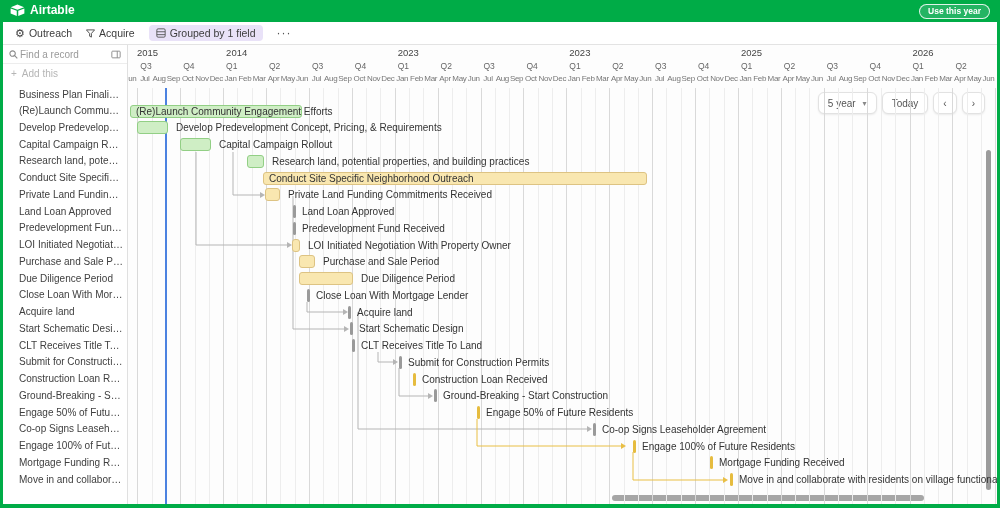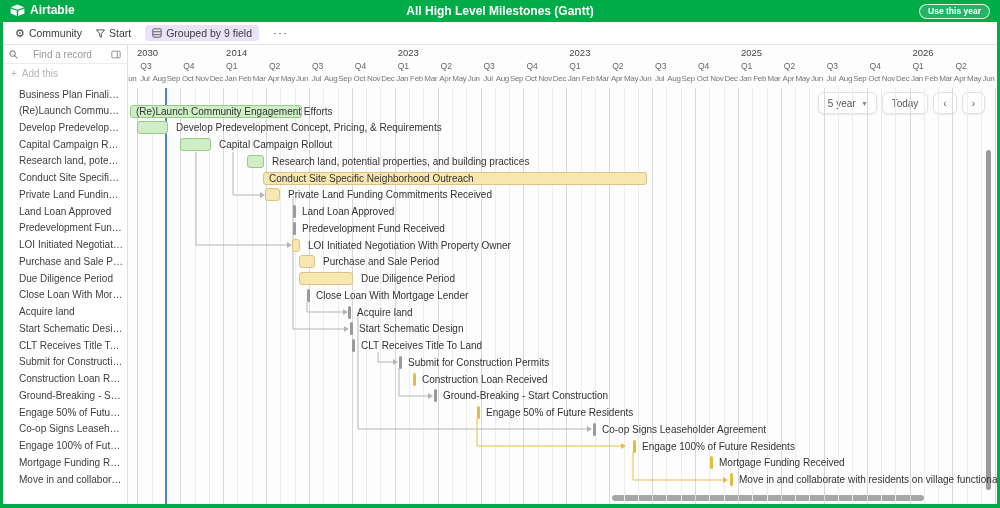--- a/index.html
+++ b/index.html
@@ -14,21 +14,21 @@
   
   .toolbar{position:absolute;left:3px;top:22px;width:994px;height:23px;background:#fff;border-bottom:1px solid #e3e3e3;
     display:flex;align-items:center;gap:14px;padding-left:12px;box-sizing:border-box;font-size:10.5px;color:#3c3c3c;}
   .tb-item{display:flex;align-items:center;gap:4px;cursor:pointer;}
   .tb-chip{display:flex;align-items:center;gap:4px;background:#e9e2f8;border-radius:4px;padding:2px 7px;cursor:pointer;}
   .gear{font-size:11px;line-height:10px;}
   .dots{font-size:12px;color:#555;letter-spacing:1px;}
   
   .body{position:absolute;left:3px;top:45px;width:994px;height:459px;background:#fff;}
   .sidebar{position:absolute;left:0;top:0;width:125px;height:100%;background:#fff;border-right:1px solid #e0e0e0;box-sizing:border-box;}
-  .search{position:absolute;left:0;top:0;width:100%;height:19px;border-bottom:1px solid #ededed;display:flex;align-items:center;gap:15px;padding:0 6px;box-sizing:border-box;}
+  .search{position:absolute;left:0;top:0;width:100%;height:19px;border-bottom:1px solid #ededed;display:flex;align-items:center;gap:2px;padding:0 6px;box-sizing:border-box;}
   .search .ph{flex:1;font-size:10px;color:#9a9a9a;}
   .addtask{position:absolute;left:0;top:19px;width:100%;height:19px;display:flex;align-items:center;gap:5px;padding:0 8px;box-sizing:border-box;font-size:10px;color:#b5b5b5;cursor:pointer;}
   .tasklist{position:absolute;left:0;top:0;width:100%;height:100%;}
   .t-item{position:absolute;left:16px;right:4px;height:16px;font-size:10px;color:#404040;white-space:nowrap;overflow:hidden;text-overflow:ellipsis;line-height:16px;cursor:pointer;}
   
   .chart{position:absolute;left:125px;top:0;right:0;bottom:0;overflow:hidden;background:#fdfdfd;}
   .hdr-year{position:absolute;top:2px;font-size:9.5px;color:#444;}
   .hdr-q{position:absolute;top:16px;font-size:8.5px;color:#666;}
   .hdr-m{position:absolute;top:29px;font-size:8px;color:#777;width:15px;text-align:center;letter-spacing:-.3px;}
   .gridline{position:absolute;top:43px;bottom:0;width:1px;background:#ededed;}
@@ -57,42 +57,41 @@
 
   <div class="topbar">
     <div class="brand">
       <svg width="15" height="13" viewBox="0 0 24 20">
         <path d="M11.9 0.4 L22.6 4.6 L11.9 8.8 L1.2 4.6 Z" fill="#fff"></path>
         <path d="M1 6.6 L10.8 10.5 L10.8 18.8 L1 14.8 Z" fill="#fff"></path>
         <path d="M23 6.6 L13.2 10.5 L13.2 18.8 L23 14.8 Z" fill="#fff"></path>
       </svg>
       <span>Airtable</span>
     </div>
-    <div class="title">All High Level Milestones (Gantt)</div>
     <button class="use-data">Use this year</button>
   </div>
 
   <div class="toolbar">
     <div class="tb-item">
       <span class="gear">⚙</span>
-      <span>Community</span>
+      <span>Outreach</span>
     </div>
     <div class="tb-item">
       <svg width="9" height="9" viewBox="0 0 10 10">
         <path d="M0.5 1 H9.5 L6 5 V9 L4 8 V5 Z" fill="none" stroke="#555" stroke-width="1.1"></path>
       </svg>
-      <span>Start</span>
+      <span>Acquire</span>
     </div>
     <div class="tb-chip">
       <svg width="10" height="10" viewBox="0 0 12 12">
         <rect x="1" y="1" width="10" height="10" rx="1.5" fill="none" stroke="#555" stroke-width="1.1"></rect>
         <line x1="1" y1="4.5" x2="11" y2="4.5" stroke="#555" stroke-width="1.1"></line>
         <line x1="1" y1="8" x2="11" y2="8" stroke="#555" stroke-width="1.1"></line>
       </svg>
-      <span>Grouped by 9 field</span>
+      <span>Grouped by 1 field</span>
     </div>
     <div class="tb-item dots">
       <span>···</span>
     </div>
   </div>
 
   <div class="body">
 
     <div class="sidebar">
       <div class="search">
@@ -291,21 +290,21 @@
         <div class="hdr-m" style="left: 810.1px;">Mar</div>
         <div class="gridline q" style="left: 824.4px;"></div>
         <div class="hdr-m" style="left: 824.4px;">Apr</div>
         <div class="hdr-q" style="left: 827.4px;">Q2</div>
         <div class="gridline" style="left: 838.7px;"></div>
         <div class="hdr-m" style="left: 838.7px;">May</div>
         <div class="gridline" style="left: 853px;"></div>
         <div class="hdr-m" style="left: 853px;">Jun</div>
         <div class="gridline q" style="left: 867.3px;"></div>
         <div class="hdr-m" style="left: 867.3px;">Jul</div>
-        <div class="hdr-year" style="left: 9px;">2030</div>
+        <div class="hdr-year" style="left: 9px;">2015</div>
         <div class="today" style="left: 37px;"></div>
         <svg class="conn" width="869" height="459">
           <polyline points="68,107 68,200 159,200" fill="none" stroke="#b5b5b5" stroke-width="1"></polyline>
           <path d="M159 197 L164 200 L159 203 Z" fill="#b5b5b5"></path>
           <polyline points="105,107 105,150 132,150" fill="none" stroke="#b5b5b5" stroke-width="1"></polyline>
           <path d="M132 147 L137 150 L132 153 Z" fill="#b5b5b5"></path>
           <polyline points="165,151 165,284 216,284" fill="none" stroke="#b5b5b5" stroke-width="1"></polyline>
           <path d="M216 281 L221 284 L216 287 Z" fill="#b5b5b5"></path>
           <polyline points="179,257 179,267 215,267" fill="none" stroke="#b5b5b5" stroke-width="1"></polyline>
           <path d="M215 264 L220 267 L215 270 Z" fill="#b5b5b5"></path>

